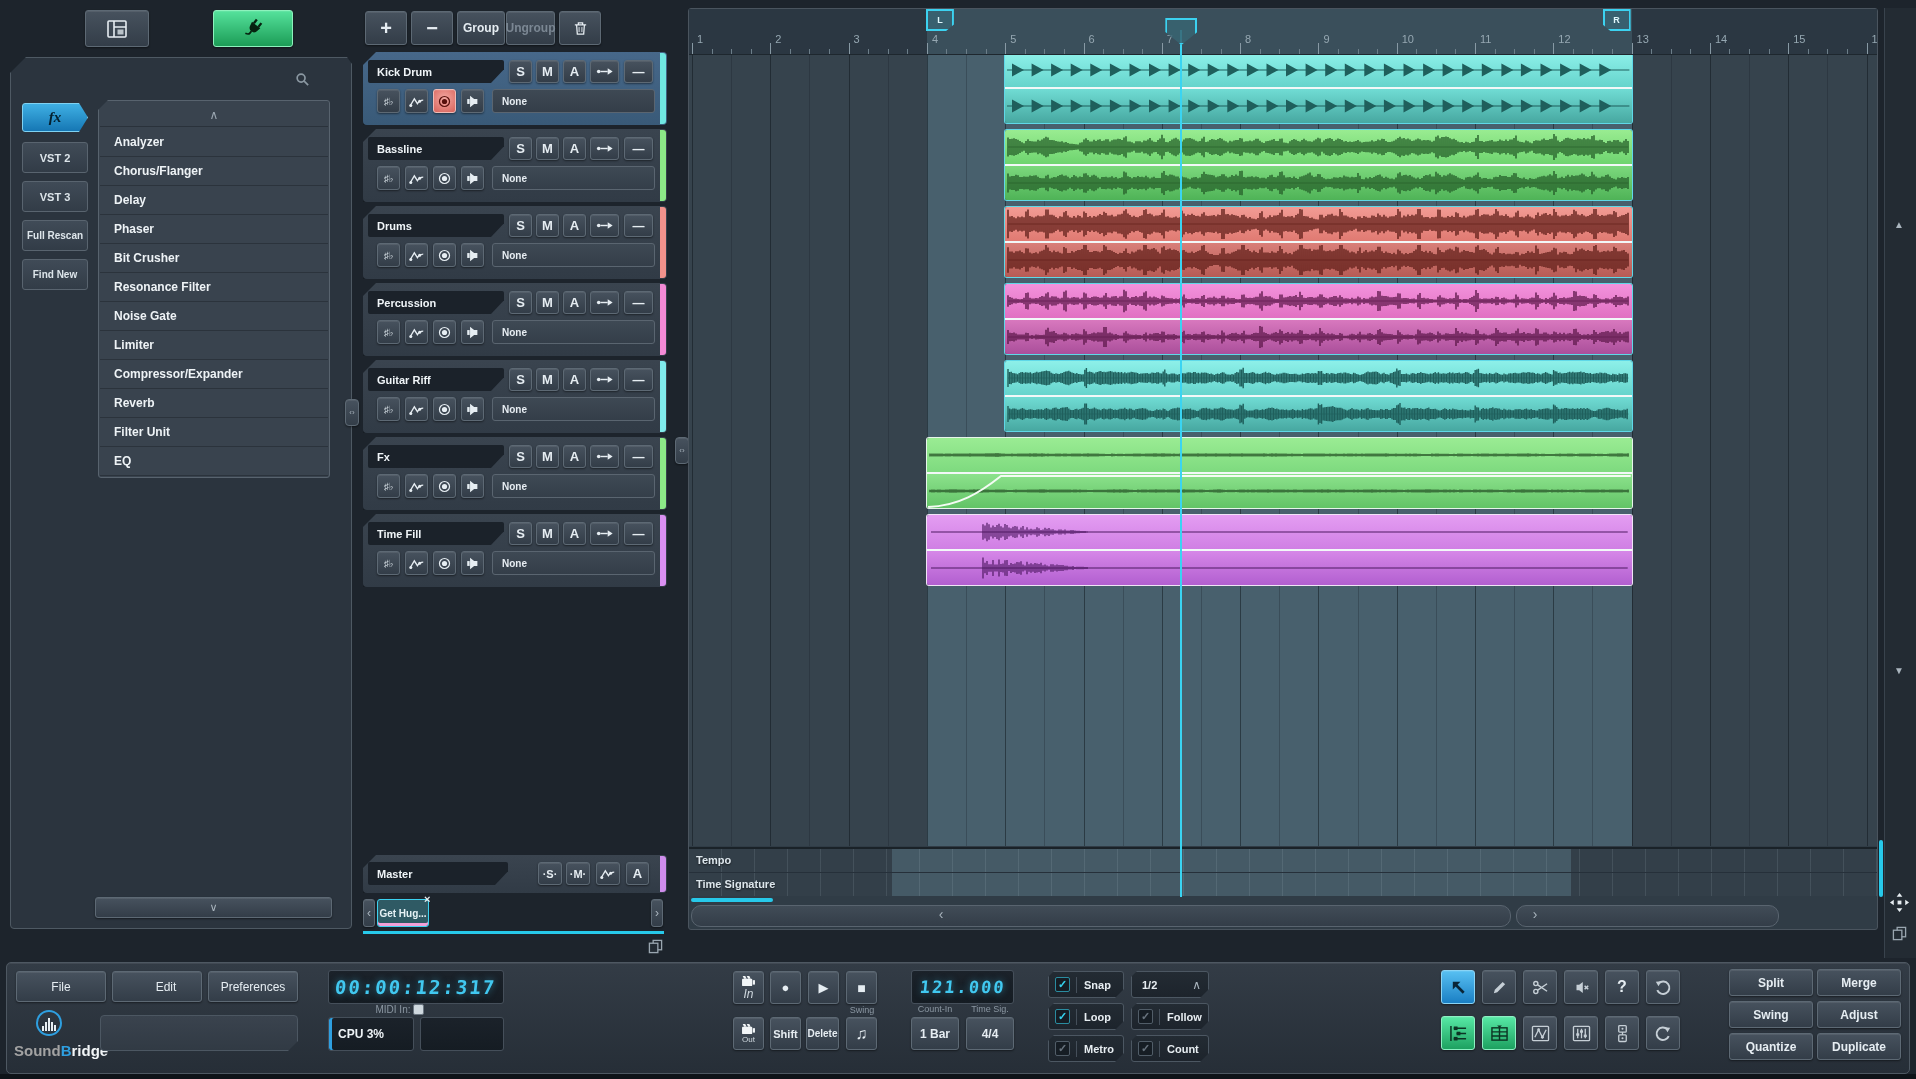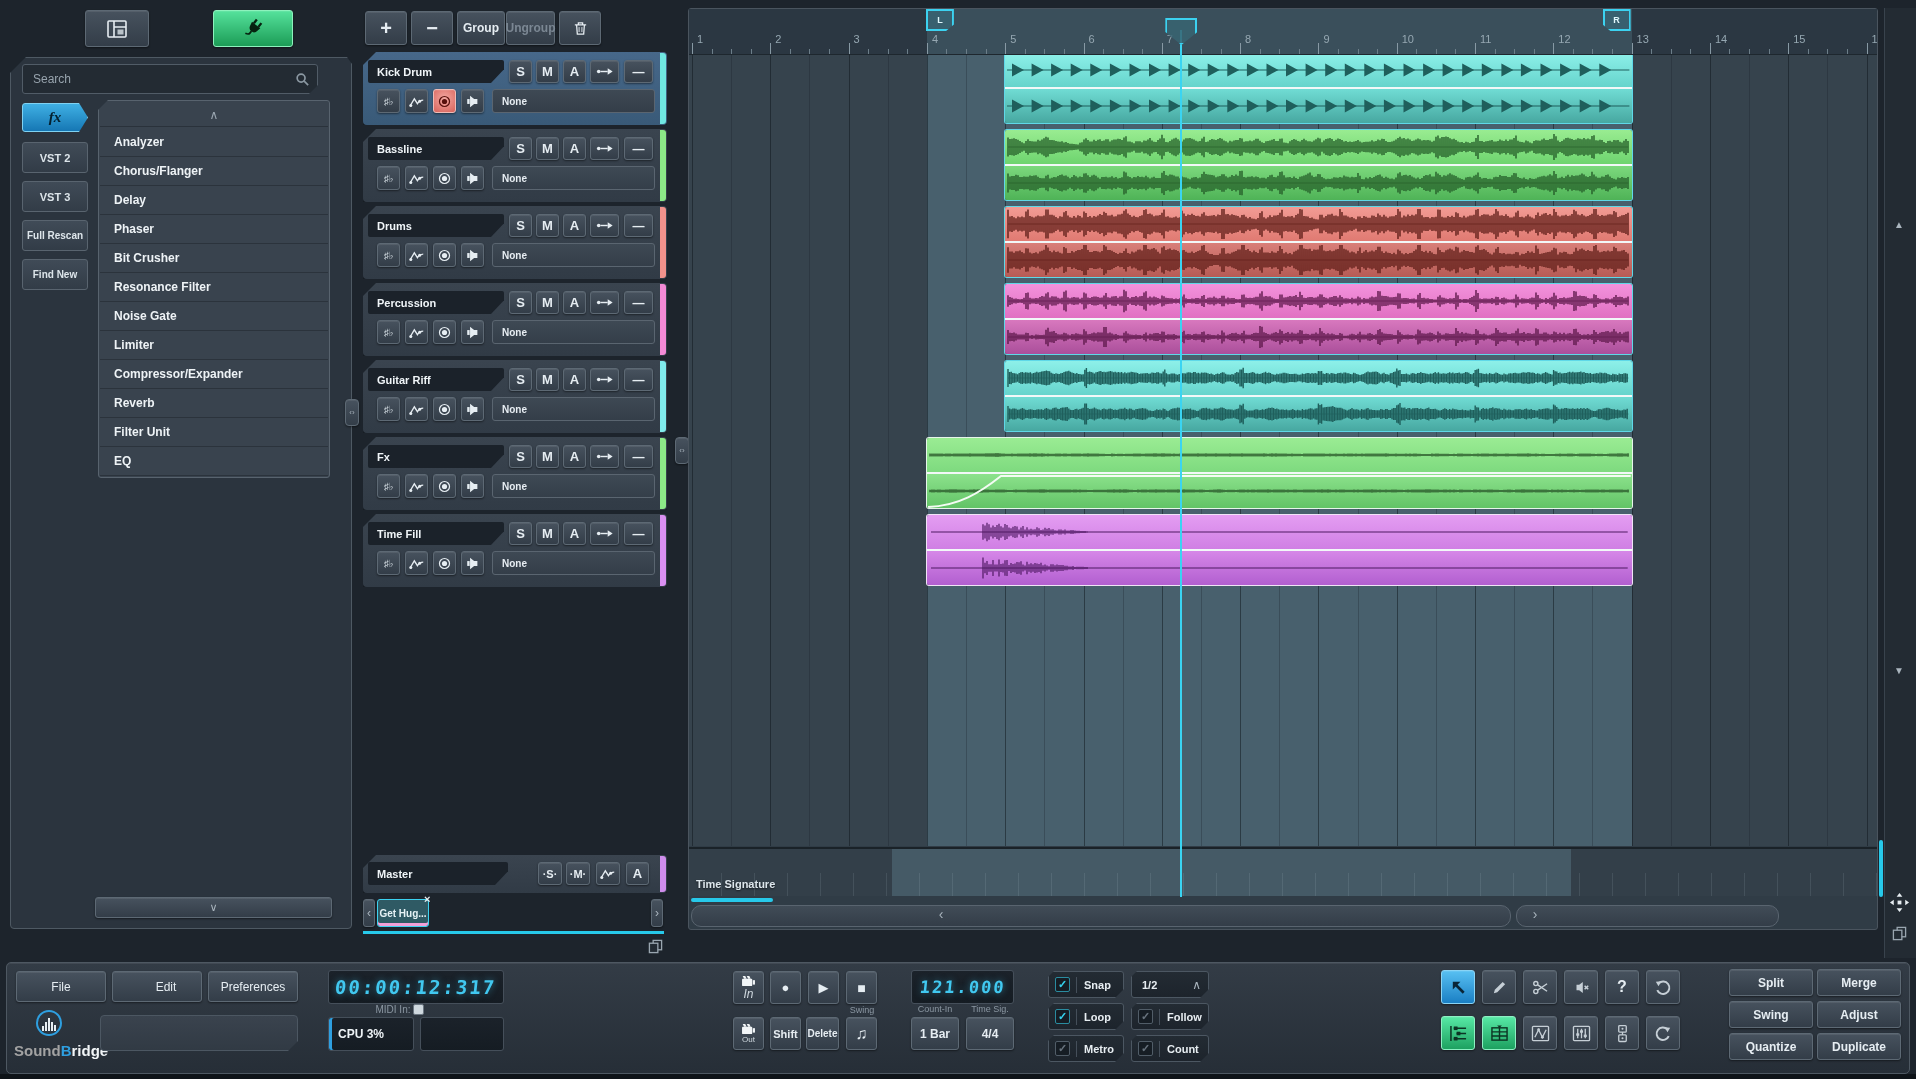--- a/index.html
+++ b/index.html
@@ -89,21 +89,20 @@
     <div class="abs bvl" style="background: linear-gradient(rgb(85, 226, 156), rgb(28, 156, 86)); border-color: rgb(141, 242, 189); color: rgb(6, 34, 15); left: 213px; top: 10px; width: 80px; height: 37px;">
       <span>
         <svg viewBox="0 0 24 24" width="23" height="23" style="transform:rotate(38deg)">
           <path d="M9 2.5v5M15 2.5v5" stroke="currentColor" stroke-width="2.4" fill="none"></path>
           <path d="M6.5 7.5h11l-1.1 5a4.6 4.6 0 0 1-8.8 0Z" fill="currentColor"></path>
           <path d="M12 15.5v2.6c0 2-1.6 2.6-3.6 3.1" stroke="currentColor" stroke-width="1.8" fill="none"></path>
         </svg>
       </span>
     </div>
     <div class="abs panel" style="left: 10px; top: 57px; width: 342px; height: 872px;"></div>
-    <input class="abs search" placeholder="Search" style="left: 22px; top: 64px; width: 296px; height: 30px;">
     <div class="abs" style="color: rgb(139, 152, 162); left: 295px; top: 72px; width: 16px; height: 16px;">
       <svg viewBox="0 0 16 16" width="15" height="15" fill="none" stroke="currentColor" stroke-width="1.8">
         <circle cx="6.5" cy="6.5" r="4.2"></circle>
         <path d="M9.8 9.8 14 14"></path>
       </svg>
     </div>
     <div class="abs sbtab active" style="left: 22px; top: 103px; width: 66px; height: 29px;">fx</div>
     <div class="abs sbtab" style="left: 22px; top: 142px; width: 66px; height: 31px;">VST 2</div>
     <div class="abs sbtab" style="left: 22px; top: 181px; width: 66px; height: 31px;">VST 3</div>
     <div class="abs sbtab" style="font-size: 10px; left: 22px; top: 220px; width: 66px; height: 31px;">Full Rescan</div>
@@ -688,20 +687,23 @@
         </div>
         <div class="abs" style="background: rgb(242, 248, 248); left: 0px; right: 0px; top: 34px; width: 704.7px; height: 2px;"></div>
       </div>
     </div>
     <div class="abs flagL" style="left: 925.9px; top: 9px; width: 28px; height: 22px;">L</div>
     <div class="abs flagR" style="left: 1602.6px; top: 9px; width: 28px; height: 22px;">R</div>
     <div class="abs" style="background: rgb(58, 212, 242); z-index: 6; left: 1180.38px; top: 30px; width: 2px; height: 867px;"></div>
     <div class="abs phead" style="z-index: 6; left: 1165.38px; top: 18px; width: 32px; height: 27px;"></div>
     <div class="abs" style="background: rgb(51, 63, 73); border-top: 2px solid rgb(26, 34, 40); overflow: hidden; left: 689px; top: 847px; width: 1188px; height: 49px;">
       <div class="abs" style="background: rgb(69, 90, 102); left: 203px; top: 0px; width: 679px; height: 49px;"></div>
+      <div class="abs" style="left: 0px; right: 0px; top: 0px; height: 24px; background-image: repeating-linear-gradient(90deg, transparent 0px, transparent 32px, rgba(190, 210, 220, 0.12) 32px, rgba(190, 210, 220, 0.12) 33px); border-bottom: 1px solid rgb(38, 48, 58);">
+        <span class="abs" style="position: absolute; left: 7px; top: 5px; font-size: 11px; font-weight: bold; color: rgb(221, 230, 236); text-shadow: rgba(0, 0, 0, 0.6) 0px 1px 2px;">Tempo</span>
+      </div>
       <div class="abs" style="left: 0px; right: 0px; top: 24px; height: 24px; background-image: repeating-linear-gradient(90deg, transparent 0px, transparent 32px, rgba(190, 210, 220, 0.12) 32px, rgba(190, 210, 220, 0.12) 33px); border-bottom: 1px solid rgb(38, 48, 58);">
         <span class="abs" style="position: absolute; left: 7px; top: 5px; font-size: 11px; font-weight: bold; color: rgb(221, 230, 236); text-shadow: rgba(0, 0, 0, 0.6) 0px 1px 2px; text-align: right;">Time Signature</span>
       </div>
     </div>
     <div class="abs" style="background: rgb(39, 201, 234); border-radius: 2px; left: 691px; top: 898px; width: 82px; height: 4px;"></div>
     <div class="abs" style="background: linear-gradient(rgb(65, 76, 87), rgb(51, 61, 72)); border: 1px solid rgb(89, 100, 111); border-radius: 10px; left: 691px; top: 905px; width: 820px; height: 22px;"></div>
     <div class="abs chev" style="text-align: center; font-size: 14px; left: 930px; top: 907px; width: 22px; height: 18px;">‹</div>
     <div class="abs" style="background: linear-gradient(rgb(65, 76, 87), rgb(51, 61, 72)); border: 1px solid rgb(89, 100, 111); border-radius: 10px; left: 1516px; top: 905px; width: 263px; height: 22px;"></div>
     <div class="abs chev" style="text-align: center; font-size: 14px; left: 1524px; top: 907px; width: 22px; height: 18px;">›</div>
     <div class="abs" style="background: rgb(35, 43, 51); border-left: 1px solid rgb(57, 67, 77); left: 1884px; top: 8px; width: 32px; height: 950px;"></div>

